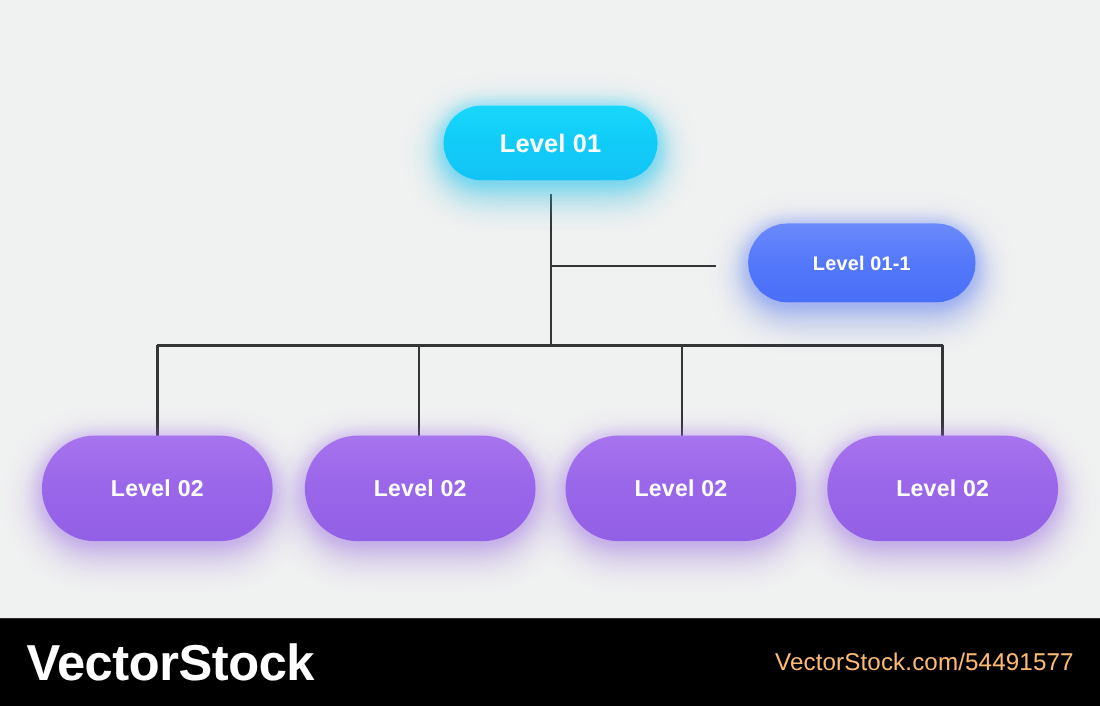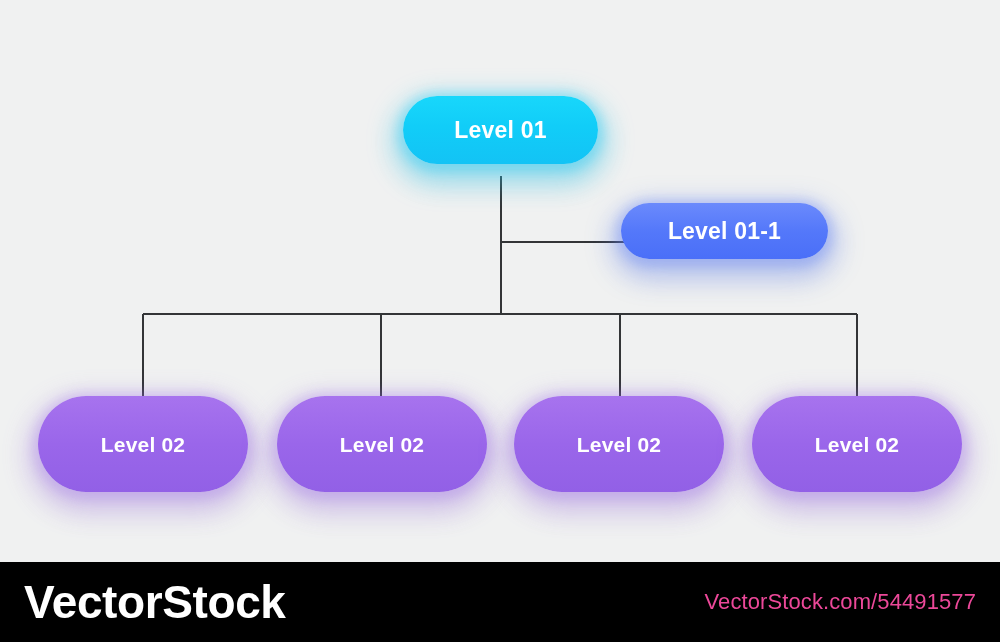--- a/index.html
+++ b/index.html
@@ -72,23 +72,23 @@
     background:linear-gradient(180deg,#18d7fb 0%,#11cdf8 45%,#13c3f5 100%);
     box-shadow:
        0 0 0 0 rgba(0,0,0,0),
        0 10px 26px 10px rgba(26,205,248,0.38),
        0 2px 10px 6px rgba(26,205,248,0.25),
        0 14px 30px 2px rgba(130,150,160,0.16);
   }
 
   
   .node-sub {
-    left:621px; top:203px;
-    width:207px; height:56px;
-    font-size:23px;
+    left:680px; top:203px;
+    width:207px; height:72px;
+    font-size:18px;
     background:linear-gradient(180deg,#6b8afc 0%,#5478fa 50%,#4a6ff8 100%);
     box-shadow:
        0 10px 26px 10px rgba(90,125,250,0.34),
        0 2px 10px 6px rgba(90,125,250,0.22),
        0 14px 30px 2px rgba(130,140,170,0.16);
   }
 
   
   .node-leaf {
     top:396px;
@@ -117,21 +117,21 @@
     padding:0 24px;
   }
   #wm-brand {
     color:#ffffff;
     font-size:46px;
     font-weight:bold;
     letter-spacing:-0.4px;
     text-align:right;
   }
   #wm-url {
-    color:#ec4899;
+    color:#fdba74;
     font-size:22px;
     letter-spacing:0.1px;
   }
 </style>
 </head>
 <body>
 
 <div id="stage">
 
   <div id="canvas">

